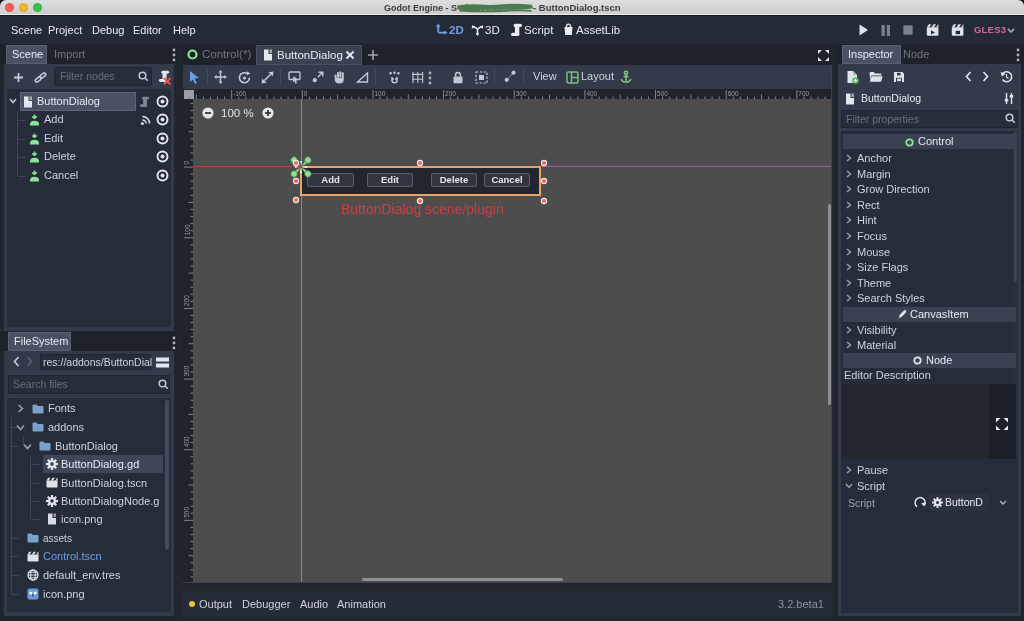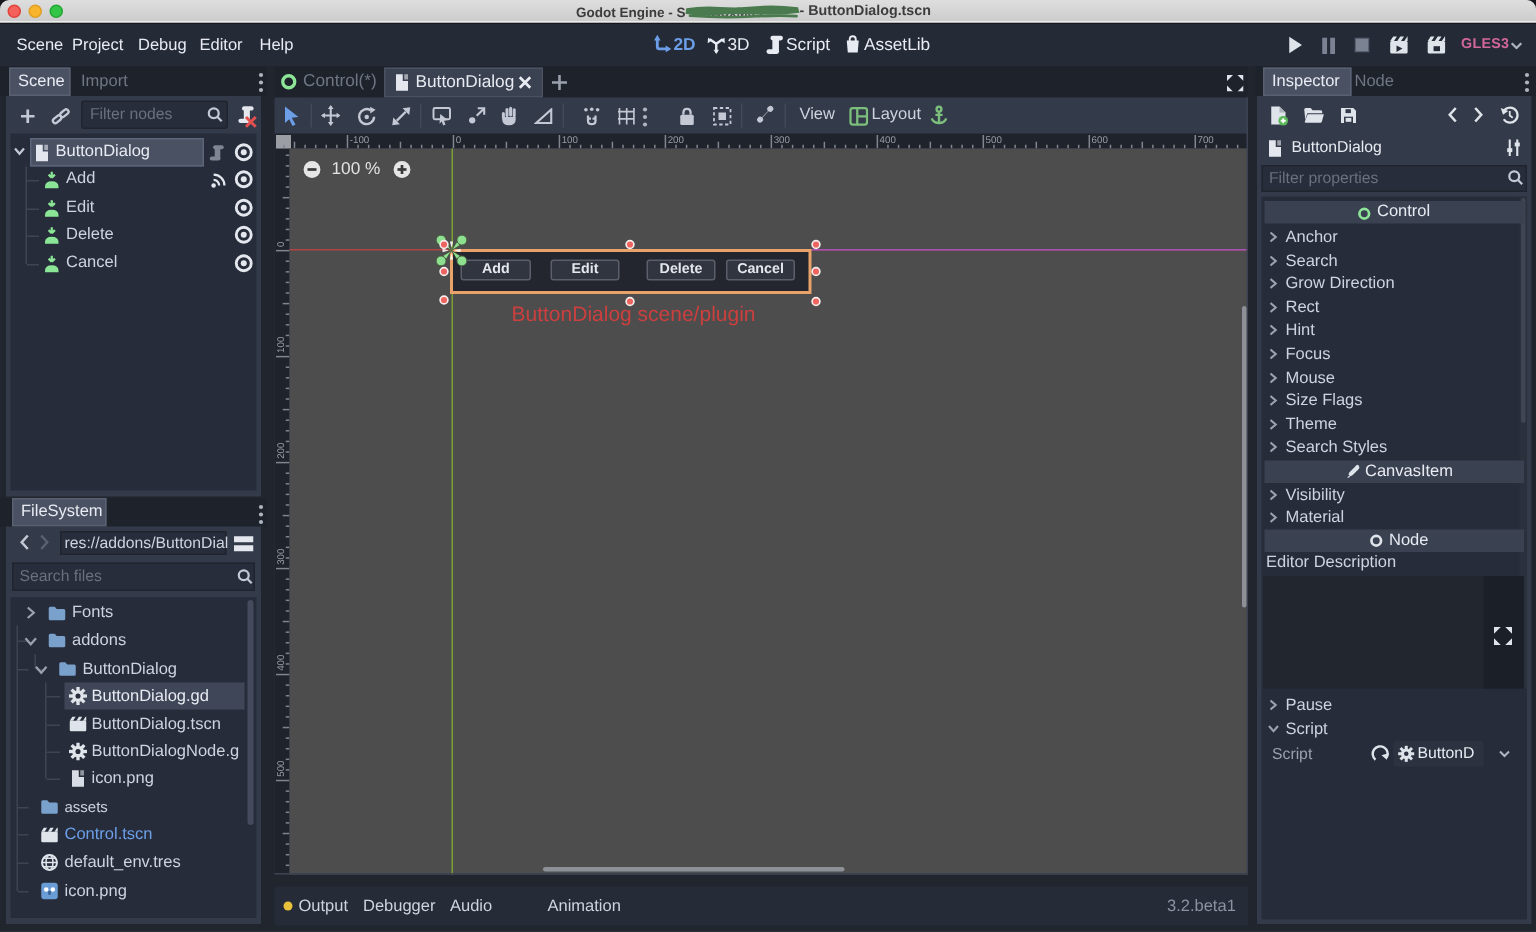--- a/index.html
+++ b/index.html
@@ -675,21 +675,21 @@
   </svg>
 <div style="position:absolute;left:831px;top:65px;width:1px;height:518px;background:#3c4251;"></div>
 <div style="position:absolute;left:183px;top:582px;width:649px;height:1px;background:#3c4251;"></div>
 <div style="position:absolute;left:828px;top:204px;width:3px;height:201px;background:#8d9096;border-radius:1.5px;"></div>
 <div style="position:absolute;left:362px;top:578px;width:201px;height:3px;background:#8d9096;border-radius:1.5px;"></div>
 <div style="position:absolute;left:183px;top:591px;width:649px;height:26px;background:#262b38;"></div>
 <div style="position:absolute;left:189px;top:601px;width:6px;height:6px;border-radius:50%;background:#e8c23a;"></div>
 <div style="position:absolute;left:199px;top:591px;height:26px;line-height:26px;font-size:11px;color:#ced3de;white-space:nowrap;">Output</div>
 <div style="position:absolute;left:242px;top:591px;height:26px;line-height:26px;font-size:11px;color:#ced3de;white-space:nowrap;">Debugger</div>
 <div style="position:absolute;left:300px;top:591px;height:26px;line-height:26px;font-size:11px;color:#ced3de;white-space:nowrap;">Audio</div>
-<div style="position:absolute;left:337px;top:591px;height:26px;line-height:26px;font-size:11px;color:#ced3de;white-space:nowrap;margin-left:28px;">Animation</div>
+<div style="position:absolute;left:337px;top:591px;height:26px;line-height:26px;font-size:11px;color:#ced3de;white-space:nowrap;">Animation</div>
 <div style="position:absolute;left:778px;top:591px;height:26px;line-height:26px;font-size:11px;color:#8b92a0;white-space:nowrap;">3.2.beta1</div>
 <div style="position:absolute;left:837px;top:44px;width:187px;height:20px;background:#1e222b;"></div>
 <div style="position:absolute;left:842px;top:45px;width:59px;height:19px;background:#4a5163;border:1px solid #596070;"></div>
 <div style="position:absolute;left:848px;top:45px;height:19px;line-height:19px;font-size:11px;color:#e8ebf2;white-space:nowrap;">Inspector</div>
 <div style="position:absolute;left:903px;top:45px;height:19px;line-height:19px;font-size:11px;color:#6f7684;white-space:nowrap;">Node</div>
 <svg style="position:absolute;left:1016px;top:48px;width:4px;height:14px;" width="4" height="14" viewBox="0 0 4 14">
     <g fill="#aeb4c0">
       <circle cx="2" cy="2" r="1.4"></circle>
       <circle cx="2" cy="7" r="1.4"></circle>
       <circle cx="2" cy="12" r="1.4"></circle>
@@ -749,21 +749,21 @@
     <circle cx="4.5" cy="4.5" r="3.2" fill="none" stroke="#8de597" stroke-width="1.8"></circle>
   </svg>
 <div style="position:absolute;left:918px;top:134px;height:15px;line-height:15px;font-size:11px;color:#e8ebf2;white-space:nowrap;">Control</div>
 <svg style="position:absolute;left:846px;top:154px;width:6px;height:8px;" width="6" height="8" viewBox="0 0 6 8">
     <path d="M1 1 L4.5 4 L1 7" stroke="#9ba1ae" stroke-width="1.4" fill="none"></path>
   </svg>
 <div style="position:absolute;left:857px;top:149px;height:18px;line-height:18px;font-size:11px;color:#ced3de;white-space:nowrap;">Anchor</div>
 <svg style="position:absolute;left:846px;top:170px;width:6px;height:8px;" width="6" height="8" viewBox="0 0 6 8">
     <path d="M1 1 L4.5 4 L1 7" stroke="#9ba1ae" stroke-width="1.4" fill="none"></path>
   </svg>
-<div style="position:absolute;left:857px;top:165px;height:18px;line-height:18px;font-size:11px;color:#ced3de;white-space:nowrap;">Search</div>
+<div style="position:absolute;left:857px;top:165px;height:18px;line-height:18px;font-size:11px;color:#ced3de;white-space:nowrap;">Margin</div>
 <svg style="position:absolute;left:846px;top:185px;width:6px;height:8px;" width="6" height="8" viewBox="0 0 6 8">
     <path d="M1 1 L4.5 4 L1 7" stroke="#9ba1ae" stroke-width="1.4" fill="none"></path>
   </svg>
 <div style="position:absolute;left:857px;top:180px;height:18px;line-height:18px;font-size:11px;color:#ced3de;white-space:nowrap;">Grow Direction</div>
 <svg style="position:absolute;left:846px;top:201px;width:6px;height:8px;" width="6" height="8" viewBox="0 0 6 8">
     <path d="M1 1 L4.5 4 L1 7" stroke="#9ba1ae" stroke-width="1.4" fill="none"></path>
   </svg>
 <div style="position:absolute;left:857px;top:196px;height:18px;line-height:18px;font-size:11px;color:#ced3de;white-space:nowrap;">Rect</div>
 <svg style="position:absolute;left:846px;top:216px;width:6px;height:8px;" width="6" height="8" viewBox="0 0 6 8">
     <path d="M1 1 L4.5 4 L1 7" stroke="#9ba1ae" stroke-width="1.4" fill="none"></path>

